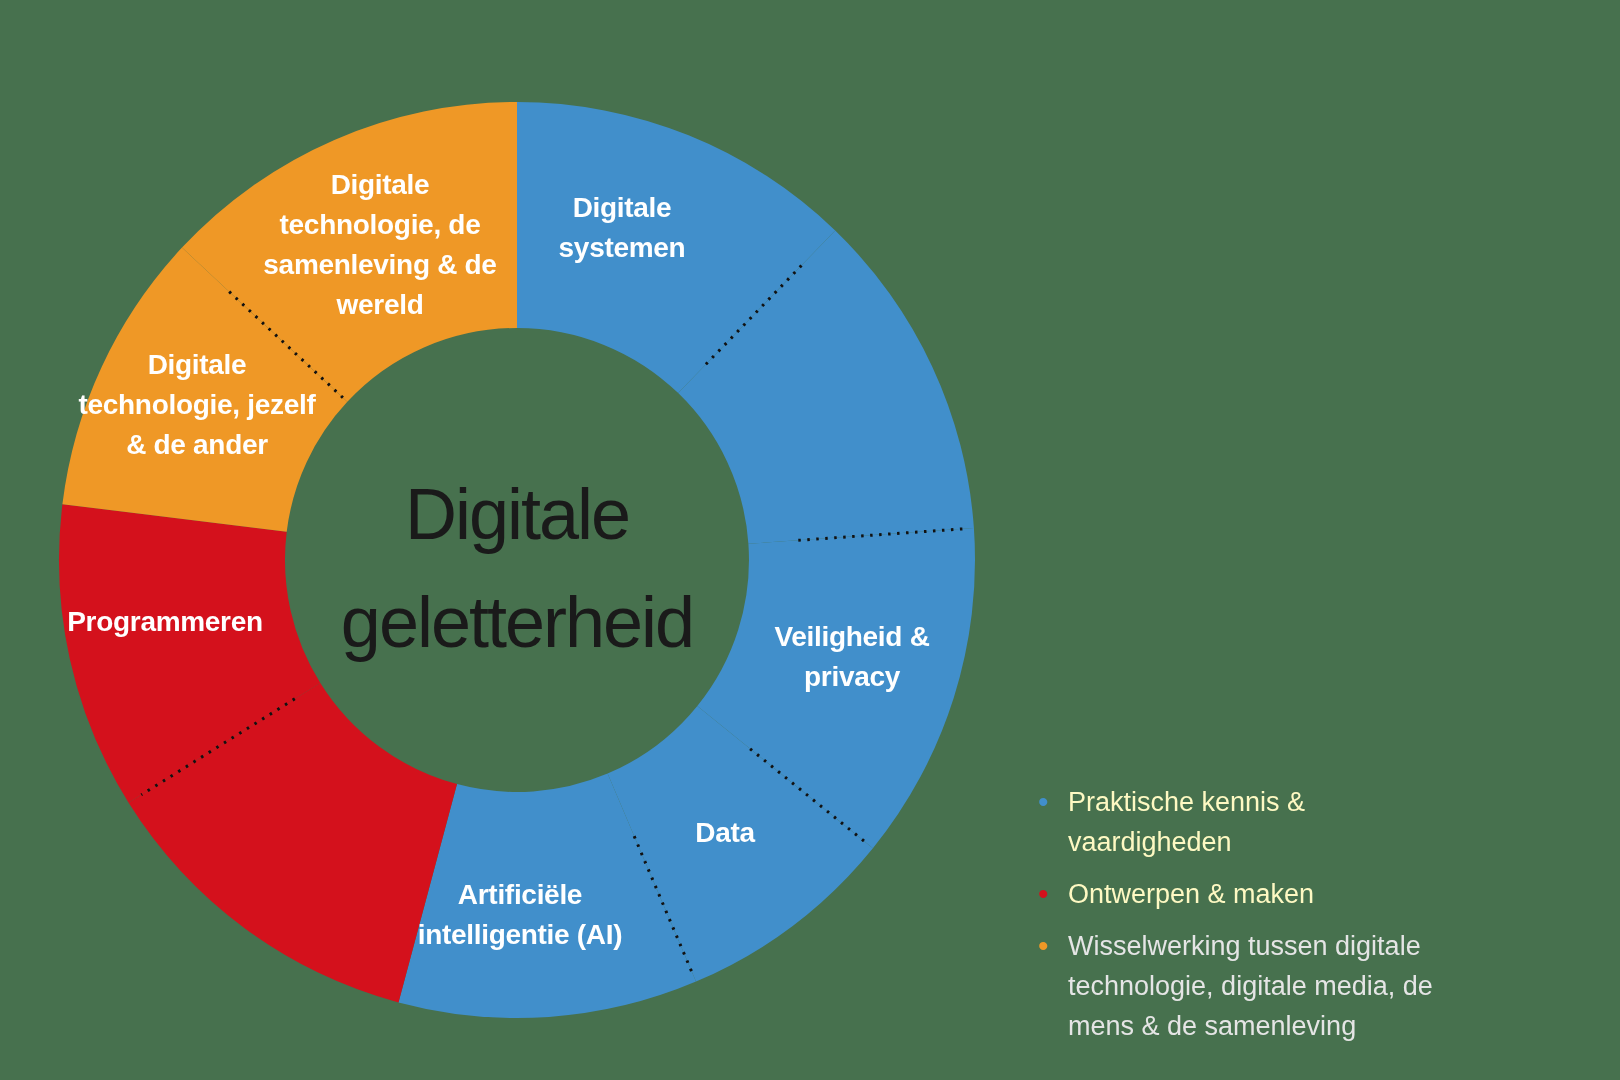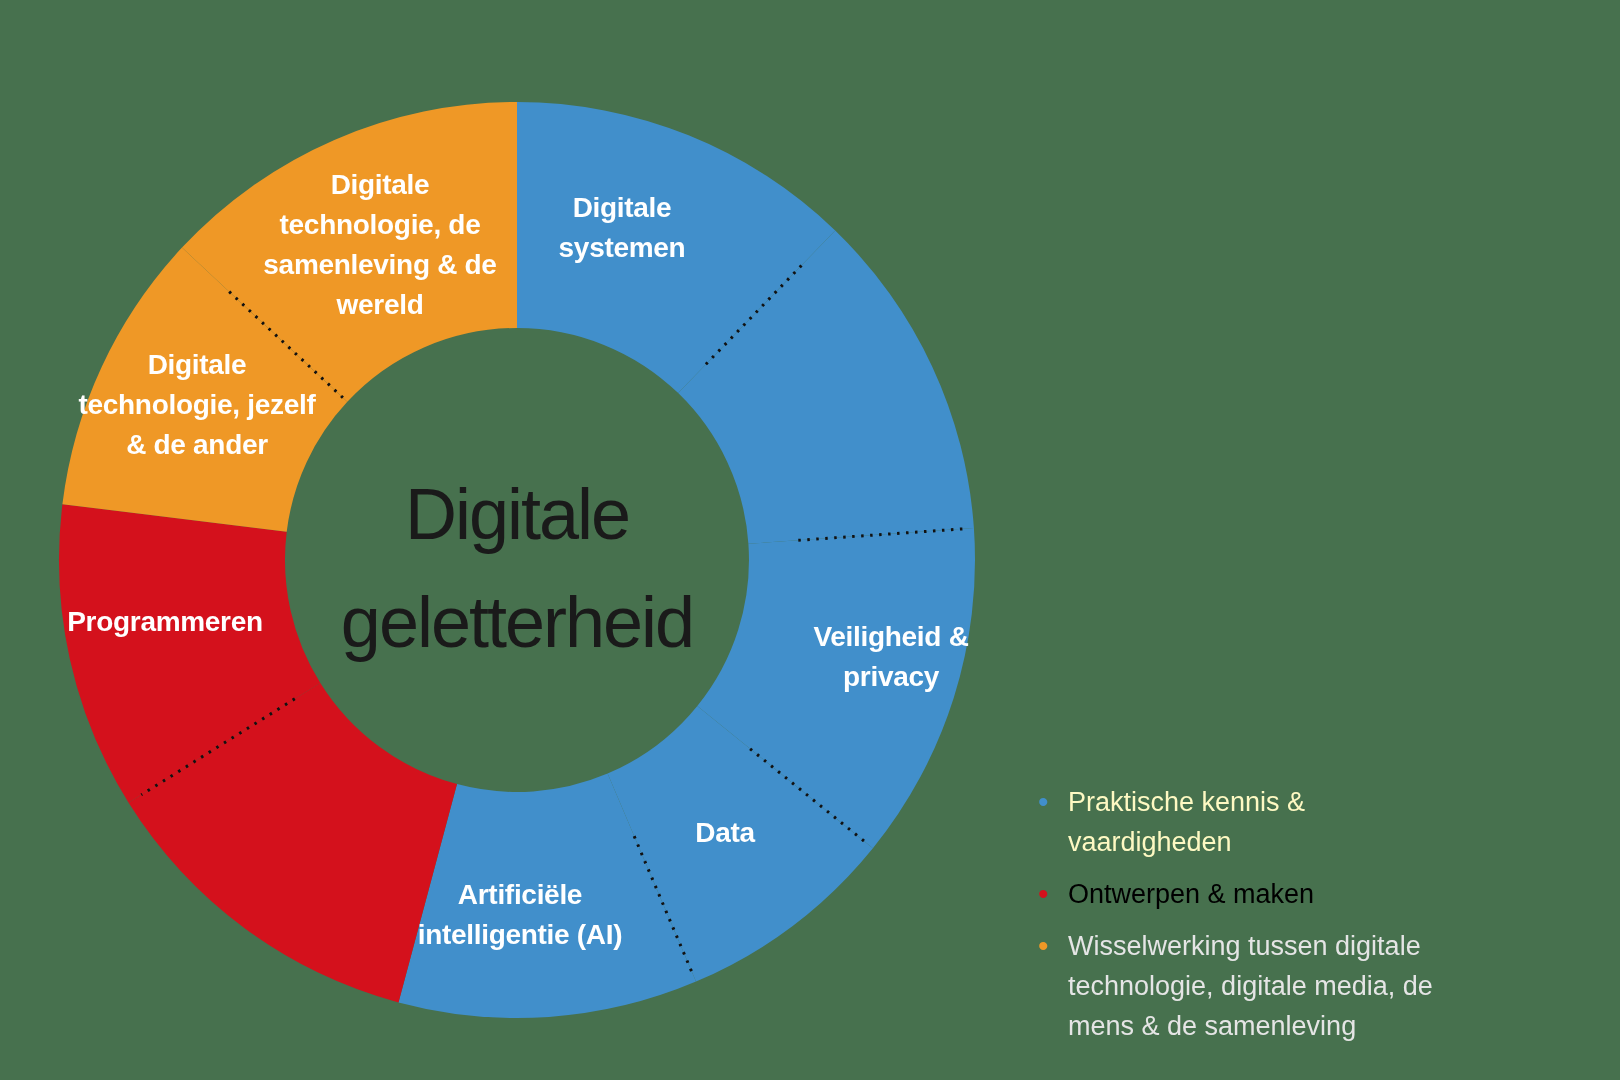--- a/index.html
+++ b/index.html
@@ -46,21 +46,21 @@
       <line x1="705.9" y1="364.3" x2="805.3" y2="261.5" stroke="#111111" stroke-width="3" stroke-dasharray="2.5 6.5"></line>
       <line x1="798.3" y1="540.3" x2="967.9" y2="528.5" stroke="#111111" stroke-width="3" stroke-dasharray="2.5 6.5"></line>
       <line x1="750.1" y1="748.8" x2="868.3" y2="844.5" stroke="#111111" stroke-width="3" stroke-dasharray="2.5 6.5"></line>
       <line x1="634.2" y1="836.2" x2="693.6" y2="976.1" stroke="#111111" stroke-width="3" stroke-dasharray="2.5 6.5"></line>
       <line x1="294.8" y1="698.8" x2="141.3" y2="794.8" stroke="#111111" stroke-width="3" stroke-dasharray="2.5 6.5"></line>
       <line x1="342.9" y1="397.7" x2="225.9" y2="288.6" stroke="#111111" stroke-width="3" stroke-dasharray="2.5 6.5"></line>
     </svg>
   <div class="labels">
       <div class="seg-label" style="left: 622px; top: 228px;">Digitale
 systemen</div>
-      <div class="seg-label" style="left: 891px; top: 657px;">Veiligheid &amp;
+      <div class="seg-label" style="left: 852px; top: 657px;">Veiligheid &amp;
 privacy</div>
       <div class="seg-label" style="left: 725px; top: 833px;">Data</div>
       <div class="seg-label" style="left: 520px; top: 907px; margin-top: 8px;">Artificiële
 intelligentie (AI)</div>
       <div class="seg-label" style="left: 165px; top: 622px;">Programmeren</div>
       <div class="seg-label" style="left: 197px; top: 405px;">Digitale
 technologie, jezelf
 &amp; de ander</div>
       <div class="seg-label" style="left: 380px; top: 245px;">Digitale
 technologie, de
@@ -69,21 +69,21 @@
     </div>
   <div class="center-label">Digitale
 geletterheid</div>
   <div class="legend">
       <div class="legend-item">
         <span class="legend-bullet" style="color: rgb(65, 143, 203);">•</span>
         <span class="legend-text" style="color: #fef9c3;">Praktische kennis &amp; vaardigheden</span>
       </div>
       <div class="legend-item">
         <span class="legend-bullet" style="color: rgb(212, 17, 28);">•</span>
-        <span class="legend-text" style="color: #000000;">Ontwerpen &amp; maken</span>
+        <span class="legend-text" style="color: #fef9c3;">Ontwerpen &amp; maken</span>
       </div>
       <div class="legend-item">
         <span class="legend-bullet" style="color: rgb(239, 152, 38);">•</span>
         <span class="legend-text" style="color: #e5e5e5;">Wisselwerking tussen digitale
 technologie, digitale media, de
 mens &amp; de samenleving</span>
       </div>
     </div>
 </div>
 

